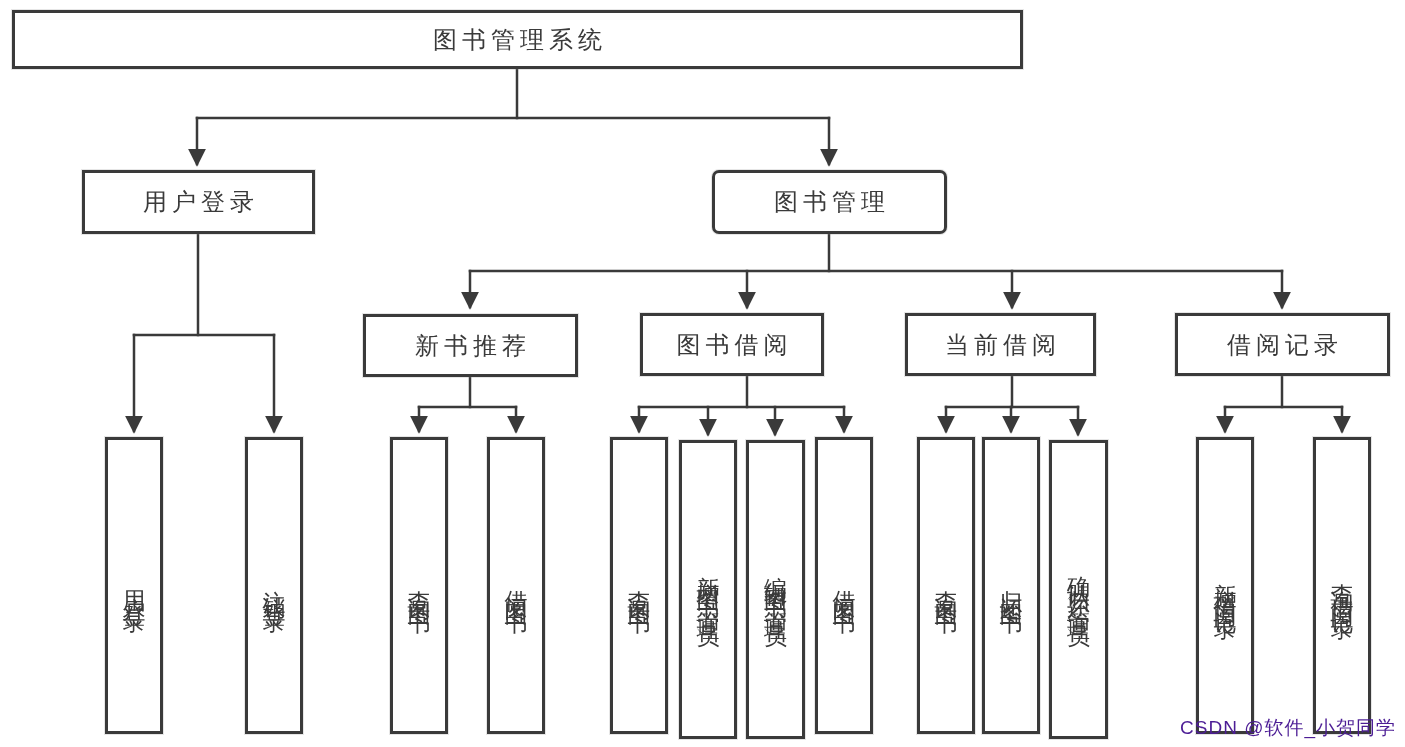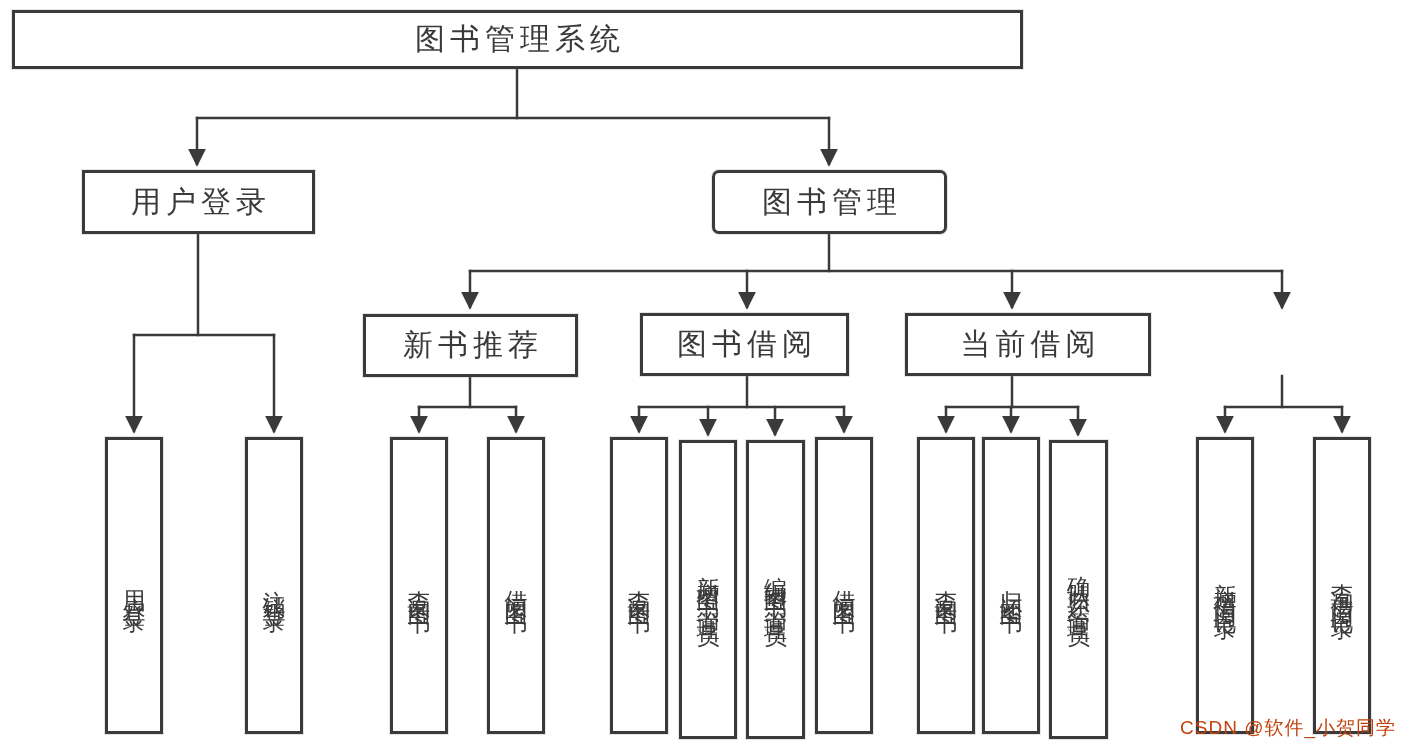--- a/index.html
+++ b/index.html
@@ -17,42 +17,42 @@
     position: absolute;
     border: 3px solid #3a3a3a;
     background: #ffffff;
     display: flex;
     align-items: center;
     justify-content: center;
     color: #3a3a3a;
     box-shadow: 0 0 0 1px rgba(140,140,140,0.22);
   }
   .node.h span {
-    font-size: 30px;
+    font-size: 24px;
     letter-spacing: 5px;
     text-indent: 5px;
     white-space: nowrap;
     color: #3a3a3a;
   }
   .node.v span {
     writing-mode: vertical-rl;
     text-orientation: mixed;
     font-size: 23px;
     letter-spacing: 7px;
     line-height: 1;
     color: #3a3a3a;
     white-space: nowrap;
   }
   .watermark {
     position: absolute;
     right: 9px;
     bottom: 6px;
     font-size: 19px;
     letter-spacing: 1px;
-    color: #c2410c;
+    color: #4c1d95;
     white-space: nowrap;
   }
 </style>
 </head>
 <body>
 
 <div id="canvas">
 
   <svg class="wires" viewBox="0 0 1405 747">
     <defs>
@@ -111,25 +111,28 @@
   <div class="node h" style="left:82px; top:170px; width:233px; height:64px;">
     <span>用户登录</span>
   </div>
   <div class="node h" style="left:712px; top:170px; width:235px; height:64px;border-radius:7px;">
     <span>图书管理</span>
   </div>
 
   <div class="node h" style="left:363px; top:314px; width:215px; height:63px;">
     <span>新书推荐</span>
   </div>
-  <div class="node h" style="left:640px; top:313px; width:209px; height:63px;">
+  <div class="node h" style="left:640px; top:313px; width:184px; height:63px;">
     <span>图书借阅</span>
   </div>
-  <div class="node h" style="left:905px; top:313px; width:246px; height:63px;">
+  <div class="node h" style="left:905px; top:313px; width:191px; height:63px;">
     <span>当前借阅</span>
+  </div>
+  <div class="node h" style="left:1175px; top:313px; width:215px; height:63px;">
+    <span>借阅记录</span>
   </div>
 
   <div class="node v" style="left:105px; top:437px; width:58px; height:297px;">
     <span>用户登录</span>
   </div>
   <div class="node v" style="left:245px; top:437px; width:58px; height:297px;">
     <span>注销登录</span>
   </div>
 
   <div class="node v" style="left:390px; top:437px; width:58px; height:297px;">

